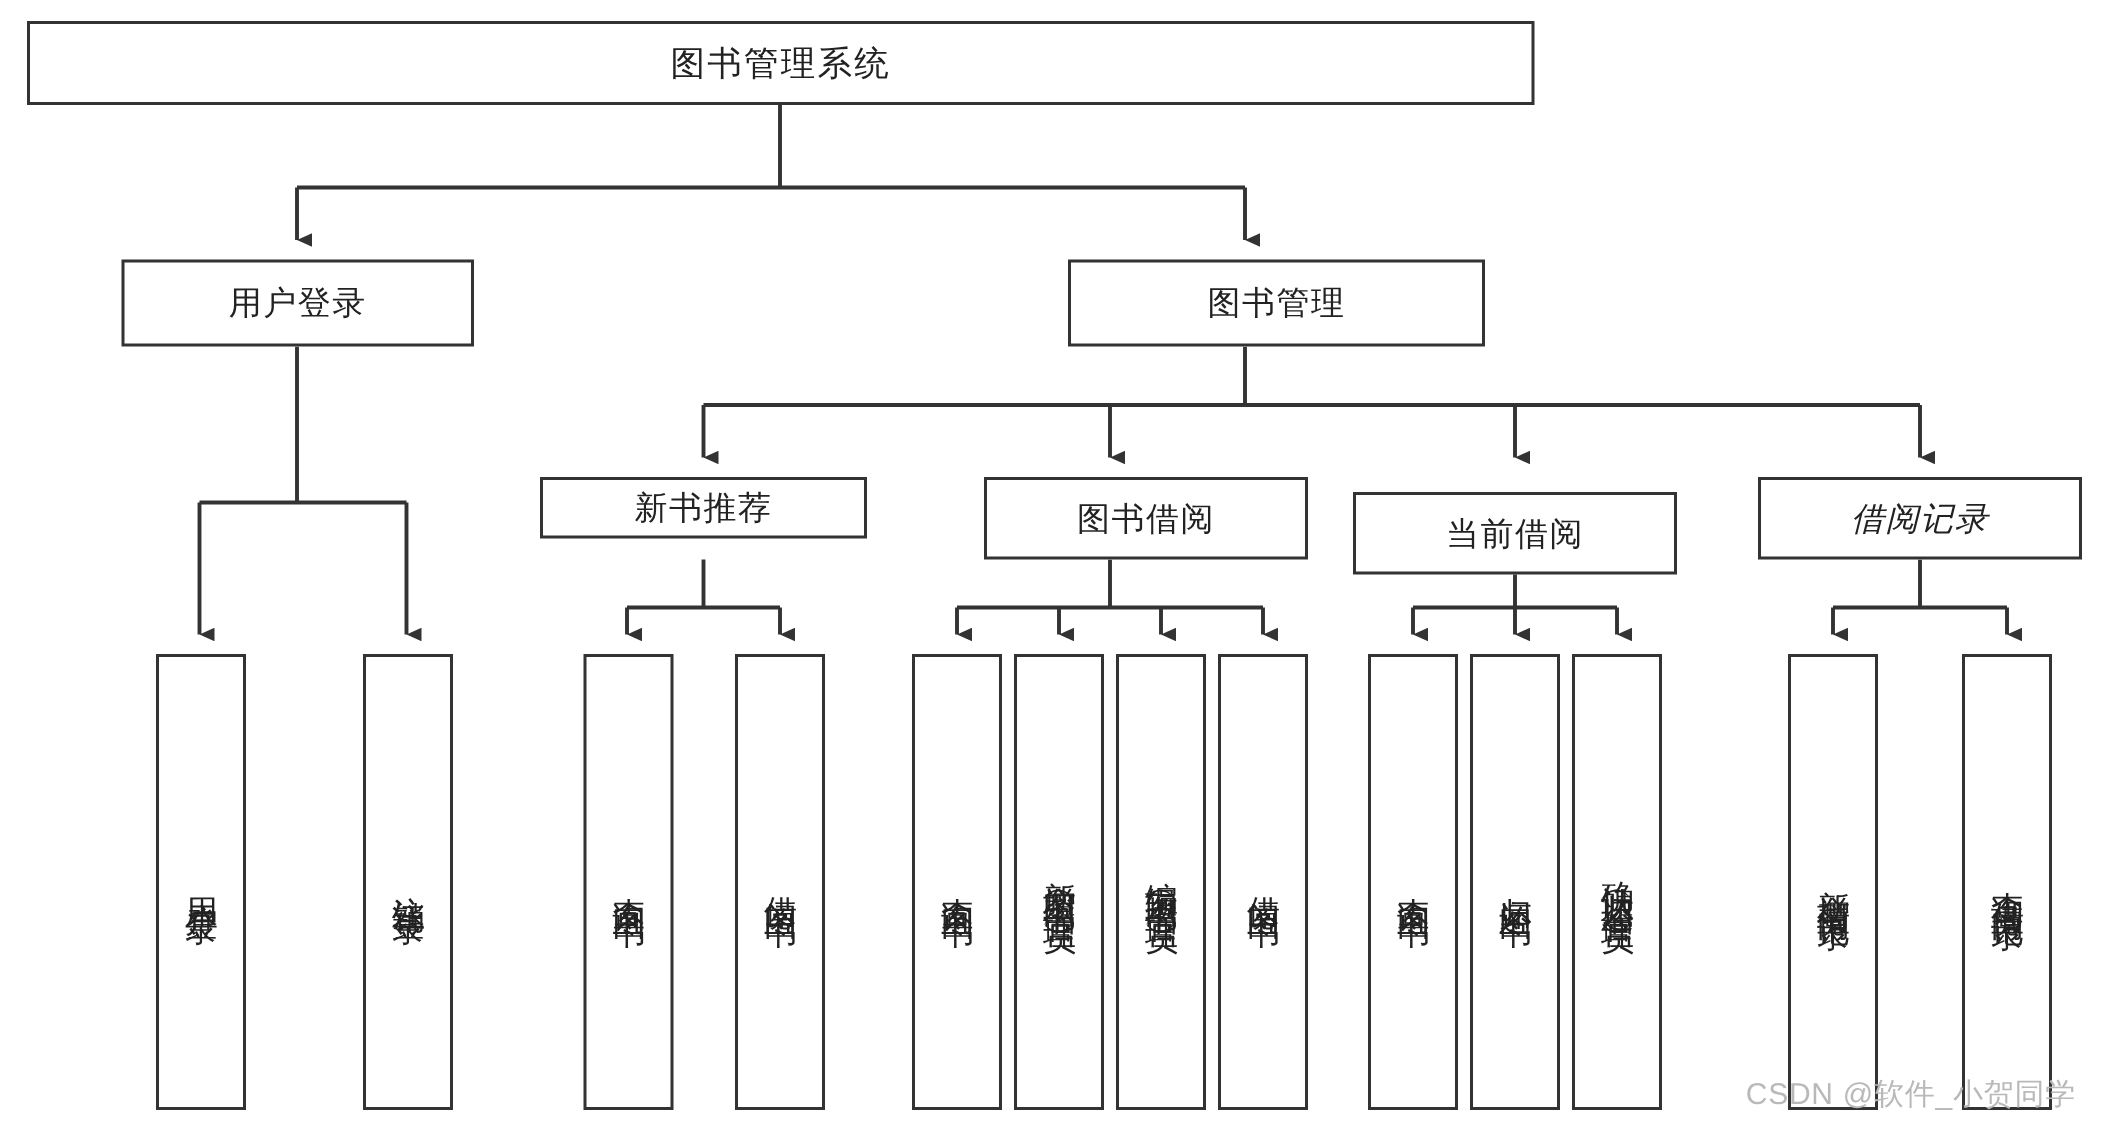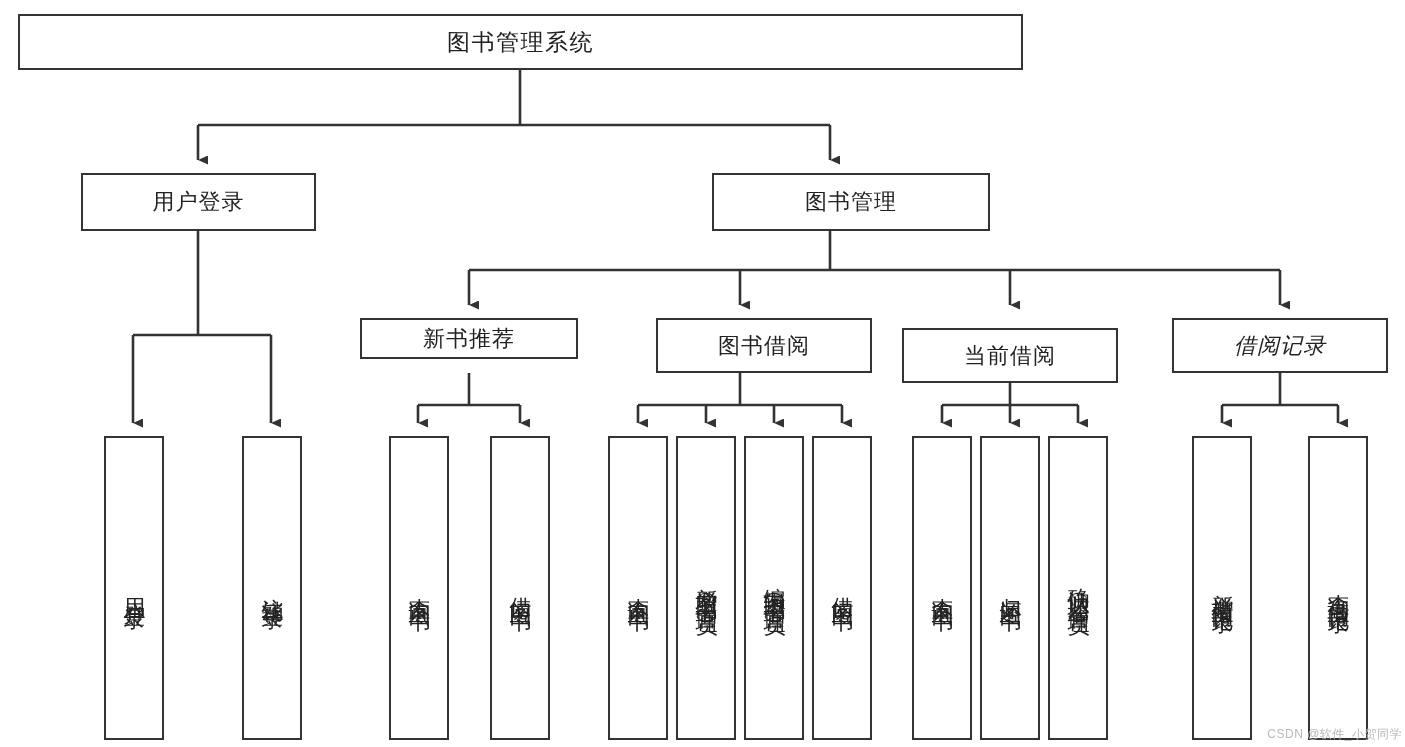--- a/index.html
+++ b/index.html
@@ -52,23 +52,23 @@
     writing-mode: vertical-rl;
     text-orientation: upright;
     font-size: 22px;
     line-height: 1.22;
     letter-spacing: 4px;
     white-space: nowrap;
     color: #222222;
   }
   .watermark {
     position: absolute;
-    right: 3px;
+    right: 21px;
     bottom: 4px;
-    font-size: 12px;
+    font-size: 20px;
     color: #b9b9b9;
     letter-spacing: 0.5px;
     z-index: 5;
     white-space: nowrap;
   }
 </style>
 </head>
 <body>
 
 <div id="canvas">

